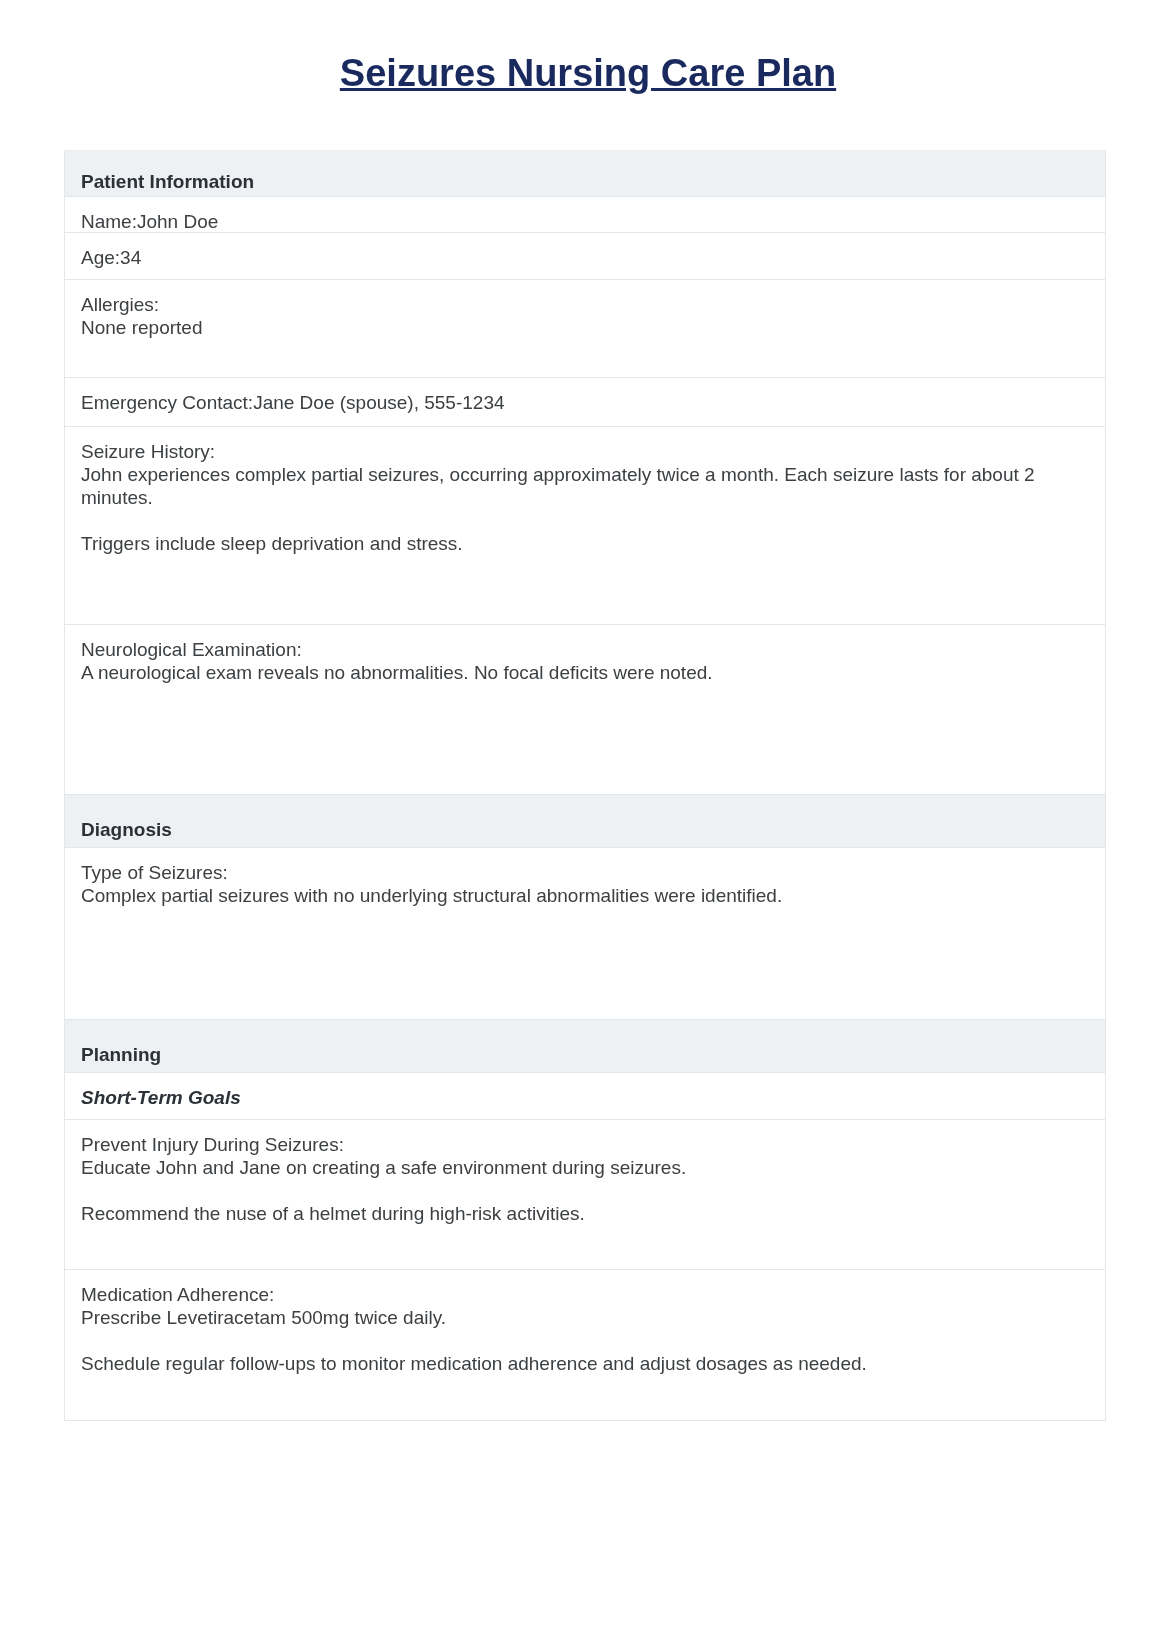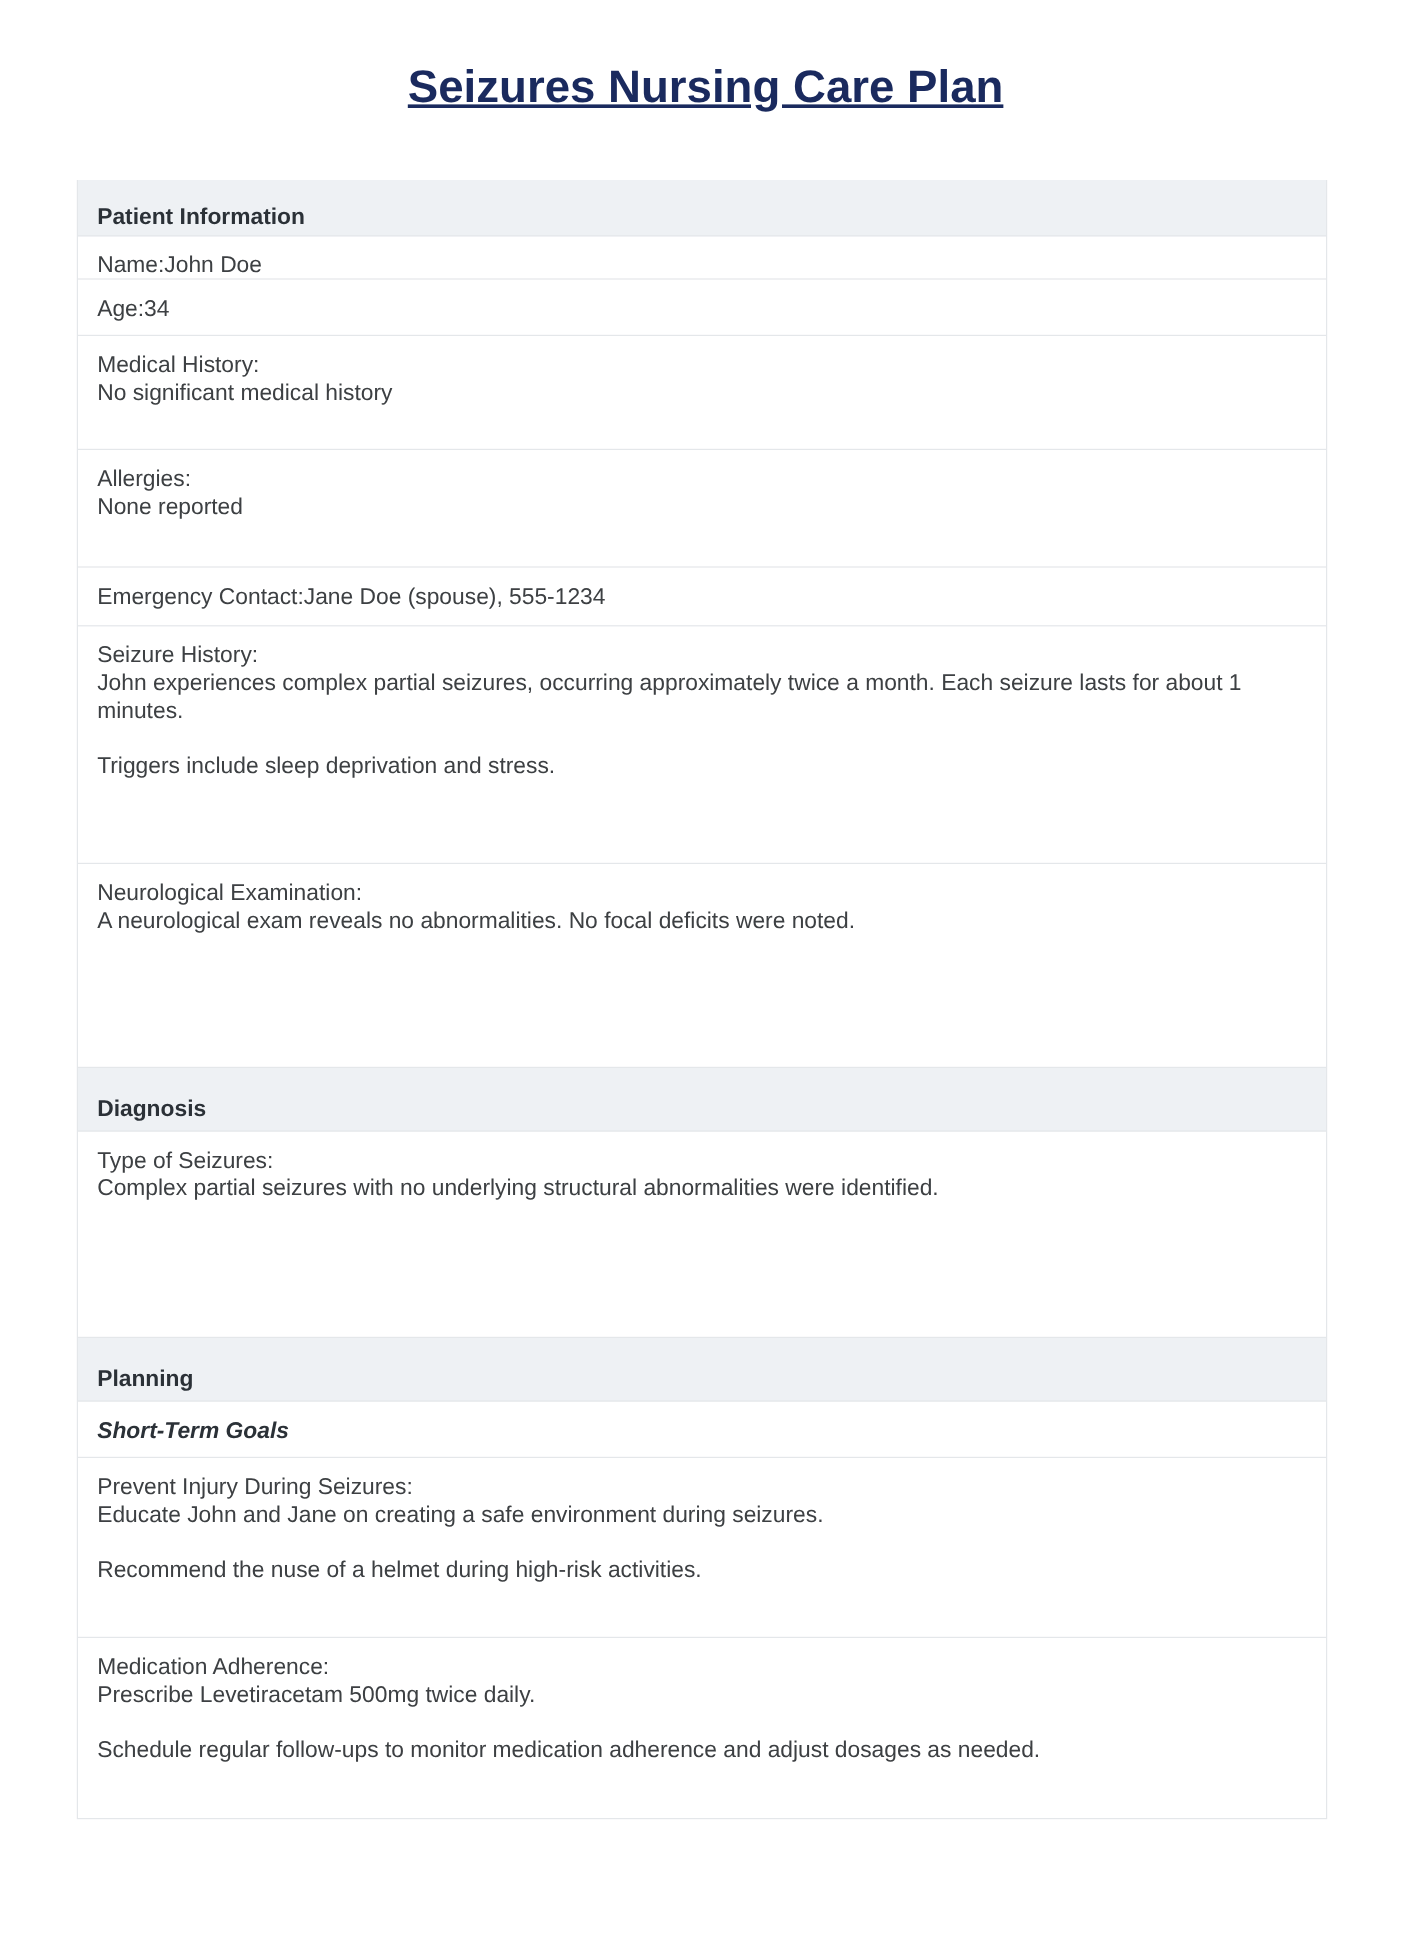--- a/index.html
+++ b/index.html
@@ -66,31 +66,29 @@
   <h1 class="title">Seizures Nursing Care Plan</h1>
 
   <div class="care-table">
 
     <div class="row header h47">Patient Information</div>
 
     <div class="row h50">Name:John Doe</div>
 
     <div class="row h47">Age:34</div>
 
-    <div class="row h95">Medical History:
-No significant medical history</div>
 
     <div class="row h98">Allergies:
 None reported</div>
 
     <div class="row h49">Emergency Contact:Jane Doe (spouse), 555-1234</div>
 
 
     <div class="row h198">Seizure History:
-John experiences complex partial seizures, occurring approximately twice a month. Each seizure lasts for about 1 minutes.
+John experiences complex partial seizures, occurring approximately twice a month. Each seizure lasts for about 2 minutes.
 
 Triggers include sleep deprivation and stress.</div>
 
     <div class="row h170">Neurological Examination:
 A neurological exam reveals no abnormalities. No focal deficits were noted.</div>
 
     <div class="row header h53">Diagnosis</div>
 
     <div class="row h172">Type of Seizures:
 Complex partial seizures with no underlying structural abnormalities were identified.</div>

